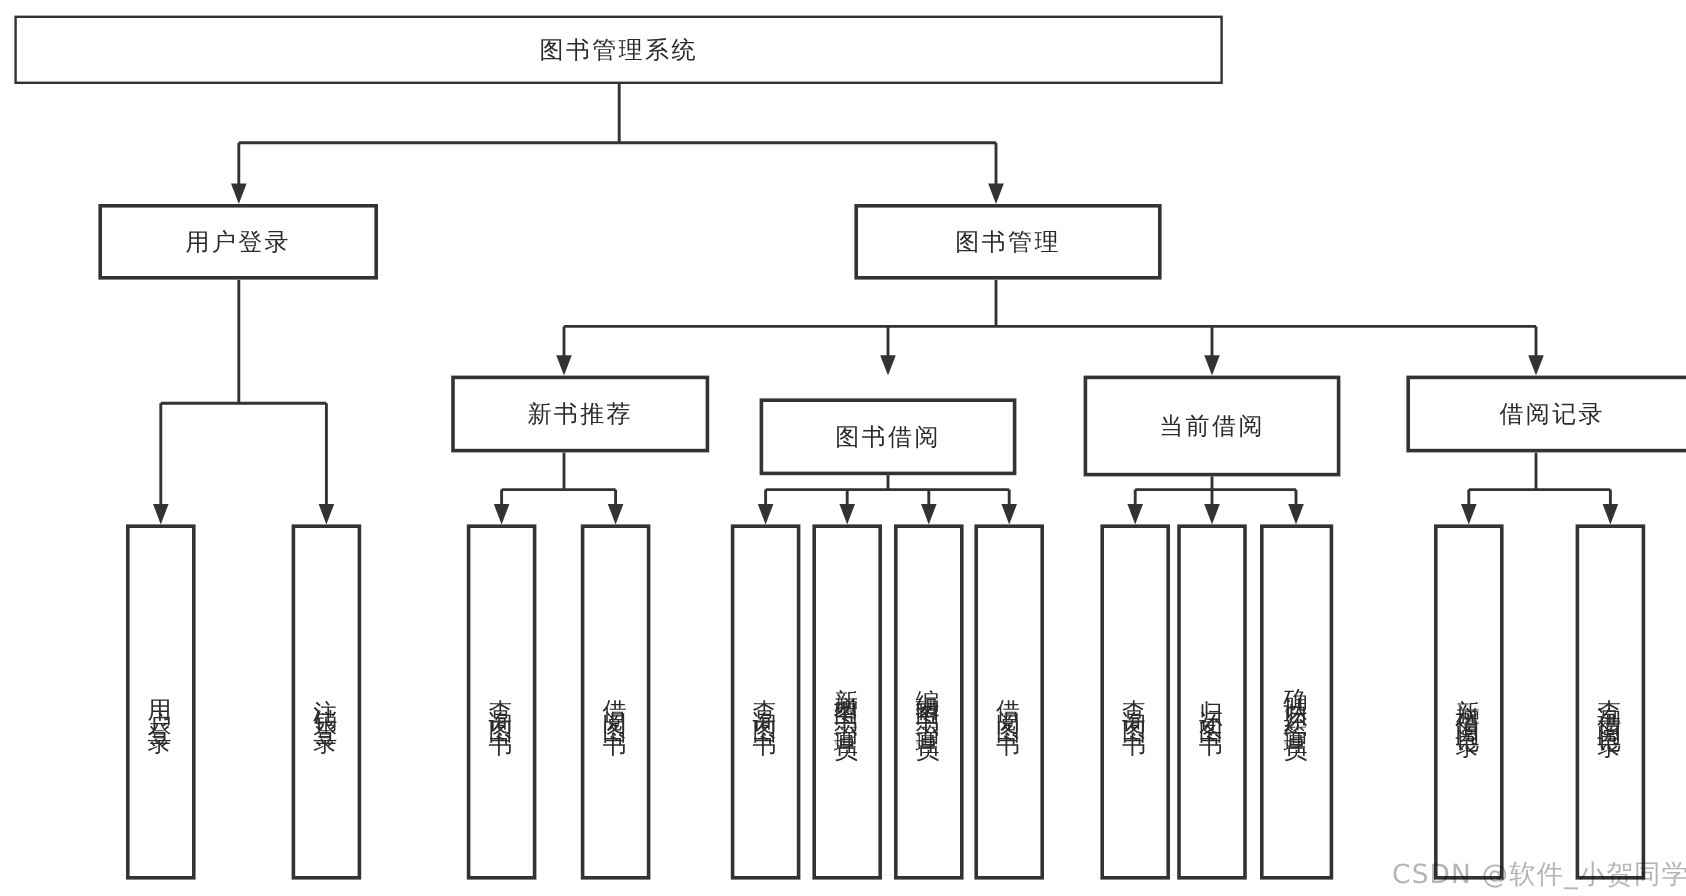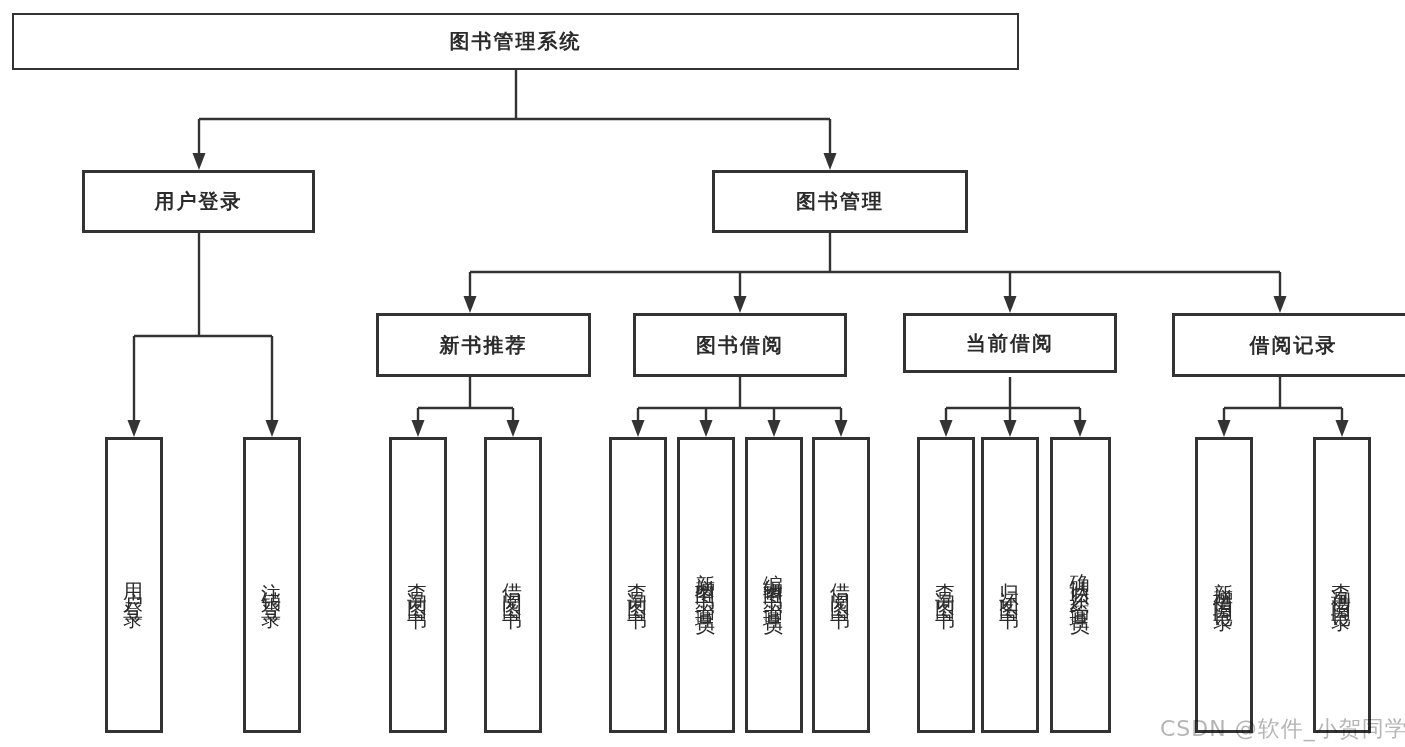--- a/index.html
+++ b/index.html
@@ -20,21 +20,20 @@
     box-sizing: border-box;
     background: #ffffff;
     border: 2px solid var(--line, #333333);
     display: flex;
     align-items: center;
     justify-content: center;
     font-size: 20px;
     letter-spacing: 2px;
     color: var(--text, #2b2b2b);
     white-space: nowrap;
-    font-weight: bold;
   }
   .node.lvl { border-width: 3px; }
 
   .leaf {
     position: absolute;
     top: 437px;
     width: 58px;
     height: 296px;
     box-sizing: border-box;
     background: #ffffff;
@@ -142,22 +141,22 @@
       <polygon points="1335.5,420 1348.5,420 1342,437"></polygon>
     </g>
   </svg>
 
   <div class="node" style="left:12px; top:13px; width:1007px; height:57px;">图书管理系统</div>
 
   <div class="node lvl" style="left:82px; top:170px; width:233px; height:63px;">用户登录</div>
   <div class="node lvl" style="left:712px; top:170px; width:256px; height:63px;">图书管理</div>
 
   <div class="node lvl" style="left:362px; top:313px; width:215px; height:64px;margin-left:14px;">新书推荐</div>
-  <div class="node lvl" style="left:633px; top:313px; width:214px; height:64px;text-align:center;">图书借阅</div>
-  <div class="node lvl" style="left:903px; top:313px; width:214px; height:60px;">当前借阅</div>
+  <div class="node lvl" style="left:633px; top:332px; width:214px; height:64px;text-align:center;">图书借阅</div>
+  <div class="node lvl" style="left:903px; top:313px; width:214px; height:84px;">当前借阅</div>
   <div class="node lvl" style="left:1172px; top:313px; width:243px; height:64px;">借阅记录</div>
 
   <div class="leaf" style="left:105px;">用户登录</div>
   <div class="leaf" style="left:243px;">注销登录</div>
 
   <div class="leaf" style="left:389px;">查询图书</div>
   <div class="leaf" style="left:484px;">借阅图书</div>
 
   <div class="leaf" style="left:609px;">查询图书</div>
   <div class="leaf tight" style="left:677px;">新增图书（管理员）</div>

